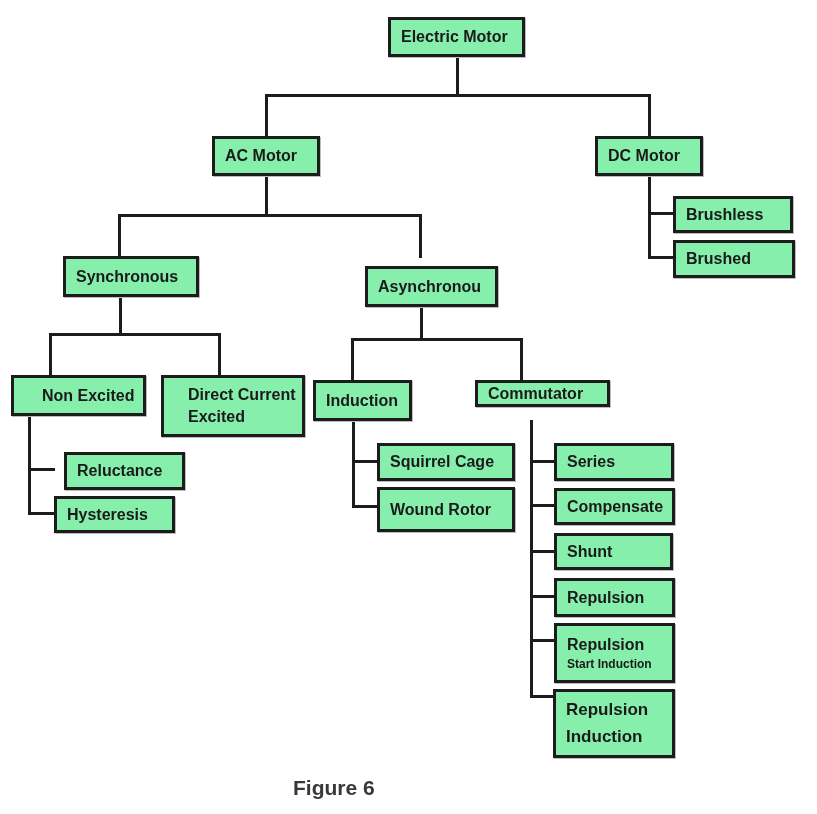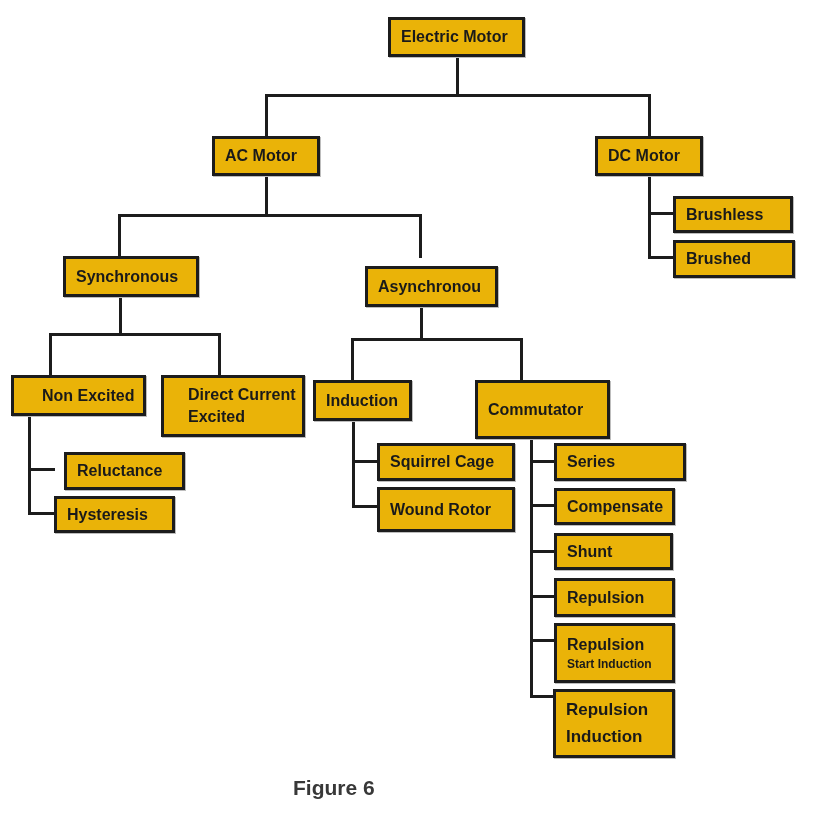--- a/index.html
+++ b/index.html
@@ -11,21 +11,21 @@
   #diagram {
     position: relative;
     width: 817px;
     height: 814px;
     background: #ffffff;
     overflow: hidden;
   }
   .node {
     position: absolute;
     box-sizing: border-box;
-    background: #eab308;
+    background: #86efac;
     border: 3px solid #1c1c1c;
     color: #1a1a1a;
     font-weight: 700;
     font-size: 16px;
     line-height: 1.25;
     display: flex;
     flex-direction: column;
     justify-content: center;
     align-items: flex-start;
     padding-left: 10px;
@@ -46,24 +46,24 @@
   #n-dc         { left: 595px; top: 136px; width: 108px; height: 40px; }
   #n-brushless  { left: 673px; top: 196px; width: 120px; height: 37px; }
   #n-brushed    { left: 673px; top: 240px; width: 122px; height: 38px; }
   #n-sync       { left: 63px;  top: 256px; width: 136px; height: 41px; }
   #n-async      { left: 365px; top: 266px; width: 133px; height: 41px; }
   #n-nonexc     { left: 11px;  top: 375px; width: 135px; height: 41px; padding-left: 28px; }
   #n-dcexc      { left: 161px; top: 375px; width: 144px; height: 62px; line-height: 1.4; padding-left: 24px; }
   #n-reluct     { left: 64px;  top: 452px; width: 121px; height: 38px; justify-content: center; }
   #n-hyst       { left: 54px;  top: 496px; width: 121px; height: 37px; }
   #n-induct     { left: 313px; top: 380px; width: 99px;  height: 41px; }
-  #n-commut     { left: 475px; top: 380px; width: 135px; height: 59px; }
+  #n-commut     { left: 475px; top: 380px; width: 135px; height: 27px; }
   #n-squirrel   { left: 377px; top: 443px; width: 138px; height: 38px; }
   #n-wound      { left: 377px; top: 487px; width: 138px; height: 45px; }
-  #n-series     { left: 554px; top: 443px; width: 132px; height: 38px; }
+  #n-series     { left: 554px; top: 443px; width: 120px; height: 38px; }
   #n-compensate { left: 554px; top: 488px; width: 121px; height: 37px; }
   #n-shunt      { left: 554px; top: 533px; width: 119px; height: 37px; }
   #n-repulsion  { left: 554px; top: 578px; width: 121px; height: 39px; }
   #n-repstart   { left: 554px; top: 623px; width: 121px; height: 60px; }
   #n-repstart .sub { font-size: 12px; margin-top: 2px; }
   #n-repind     { left: 553px; top: 689px; width: 122px; height: 69px; font-size: 17px; line-height: 1.55; }
 
   #figure-caption {
     position: absolute;
     left: 293px;

